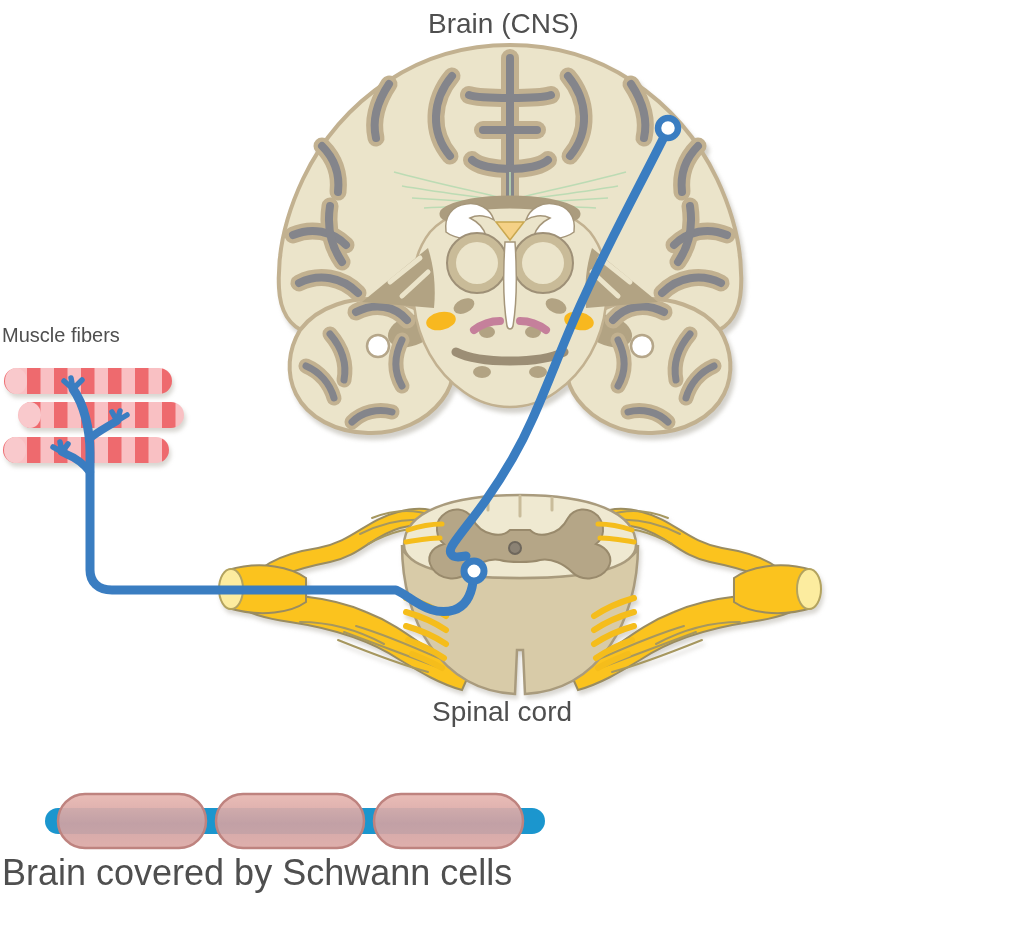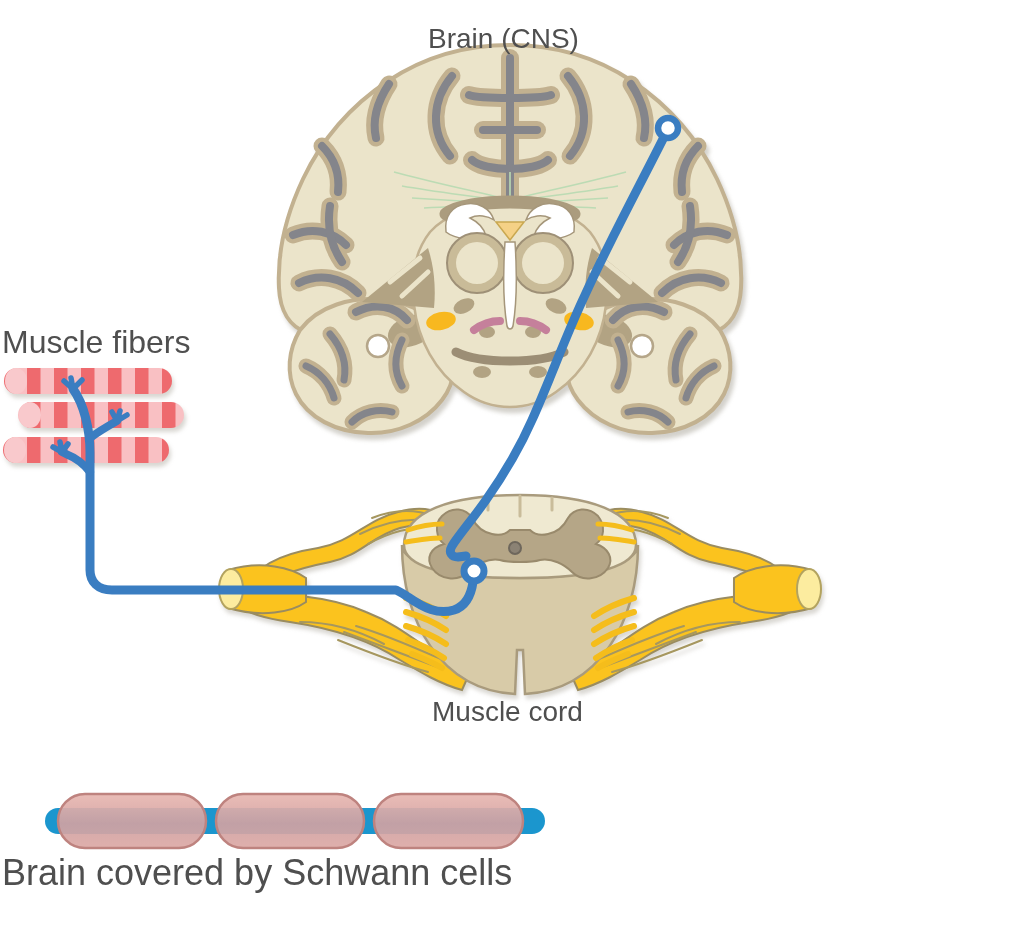--- a/index.html
+++ b/index.html
@@ -1,21 +1,21 @@
 <!DOCTYPE html>
 <html><head>
 <meta charset="utf-8">
 <style>
   html,body{margin:0;padding:0;background:#ffffff;}
   #stage{position:relative;width:1024px;height:948px;background:#ffffff;overflow:hidden;
          font-family:"Liberation Sans","DejaVu Sans",sans-serif;}
   svg{position:absolute;left:0;top:0;}
   .label{position:absolute;color:#4f4f4f;white-space:nowrap;user-select:none;}
-  .lbl-brain{left:428px;top:8px;font-size:28px;margin-top:15px;}
-  .lbl-muscle{left:2px;top:324px;font-size:32px;}
+  .lbl-brain{left:428px;top:8px;font-size:28px;}
+  .lbl-muscle{left:2px;top:324px;font-size:20px;}
   .lbl-neuron{left:38px;top:600px;font-size:29px;}
   .lbl-cord{left:432px;top:696px;font-size:28px;}
   .lbl-axon{left:2px;top:852px;font-size:36px;}
   .shadowed{filter:drop-shadow(3px 5px 2px rgba(128,122,105,0.35));}
   .shadow-soft{filter:drop-shadow(2px 4px 2px rgba(128,122,105,0.30));}
 </style>
 </head>
 <body>
 
 <div id="stage">
@@ -267,16 +267,16 @@
     <g fill="url(#schwannGrad)" fill-opacity="0.92" stroke="#BE837F" stroke-width="2.5">
       <rect x="58" y="794" width="148" height="54" rx="27"></rect>
       <rect x="216" y="794" width="148" height="54" rx="27"></rect>
       <rect x="374" y="794" width="149" height="54" rx="27"></rect>
     </g>
   </g>
 </svg>
 
 <div class="label lbl-brain">Brain (CNS)</div>
 <div class="label lbl-muscle">Muscle fibers</div>
-<div class="label lbl-cord">Muscle cord</div>
+<div class="label lbl-cord">Spinal cord</div>
 <div class="label lbl-axon">Brain covered by Schwann cells</div>
 
 </div>
 
 </body></html>

